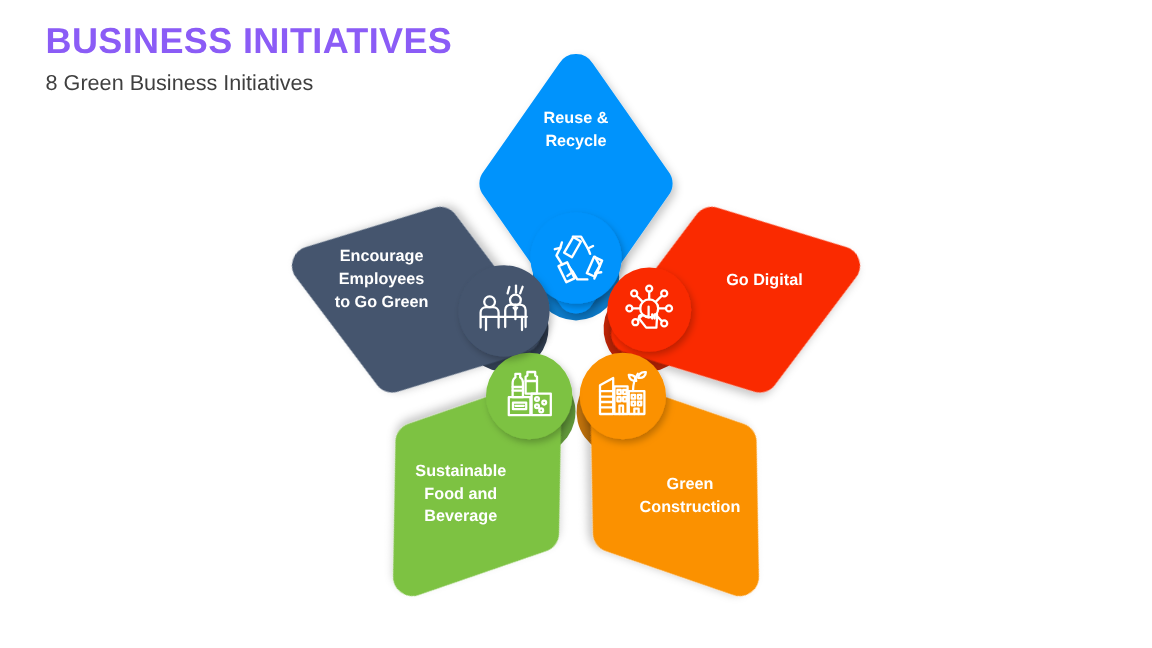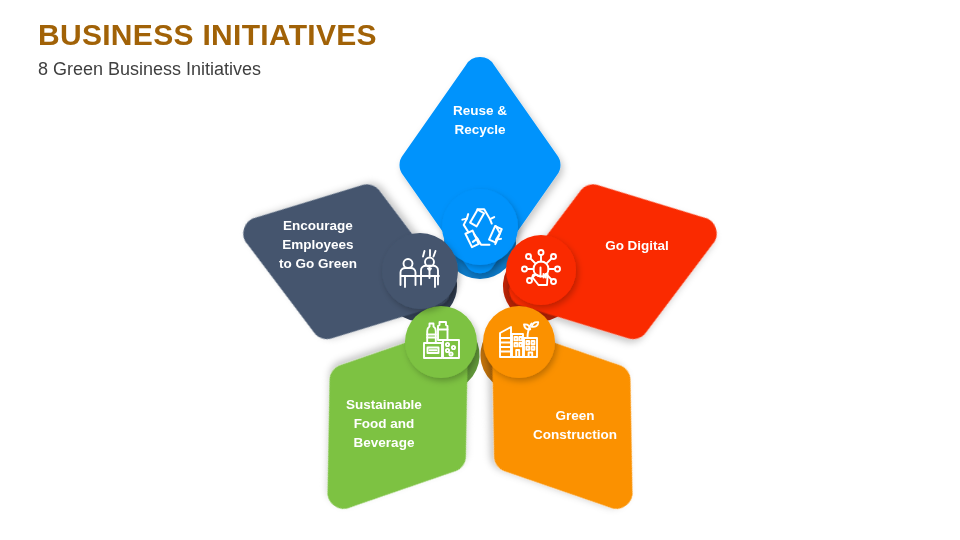--- a/index.html
+++ b/index.html
@@ -26,40 +26,40 @@
   
   #header {
     position: absolute;
     left: 38px;
     top: 18px;
     width: 500px;
   }
   #page-title {
     font-size: 30px;
     font-weight: bold;
-    color: #a16207;
+    color: #8b5cf6;
     letter-spacing: 0.3px;
     line-height: 1.1;
     margin: 0;
     white-space: nowrap;
   }
   #page-subtitle {
     font-size: 18px;
     font-weight: normal;
     color: #3f3f3f;
     margin: 9px 0 0 0;
     line-height: 1.1;
     white-space: nowrap;
   }
 
   
   #diagram {
     position: absolute;
     left: 0;
-    top: 12px;
+    top: 0;
     width: 960px;
     height: 521px;
   }
   #diagram svg {
     display: block;
   }
 
   .petal-label {
     font-family: "Liberation Sans", sans-serif;
     font-size: 13.5px;

